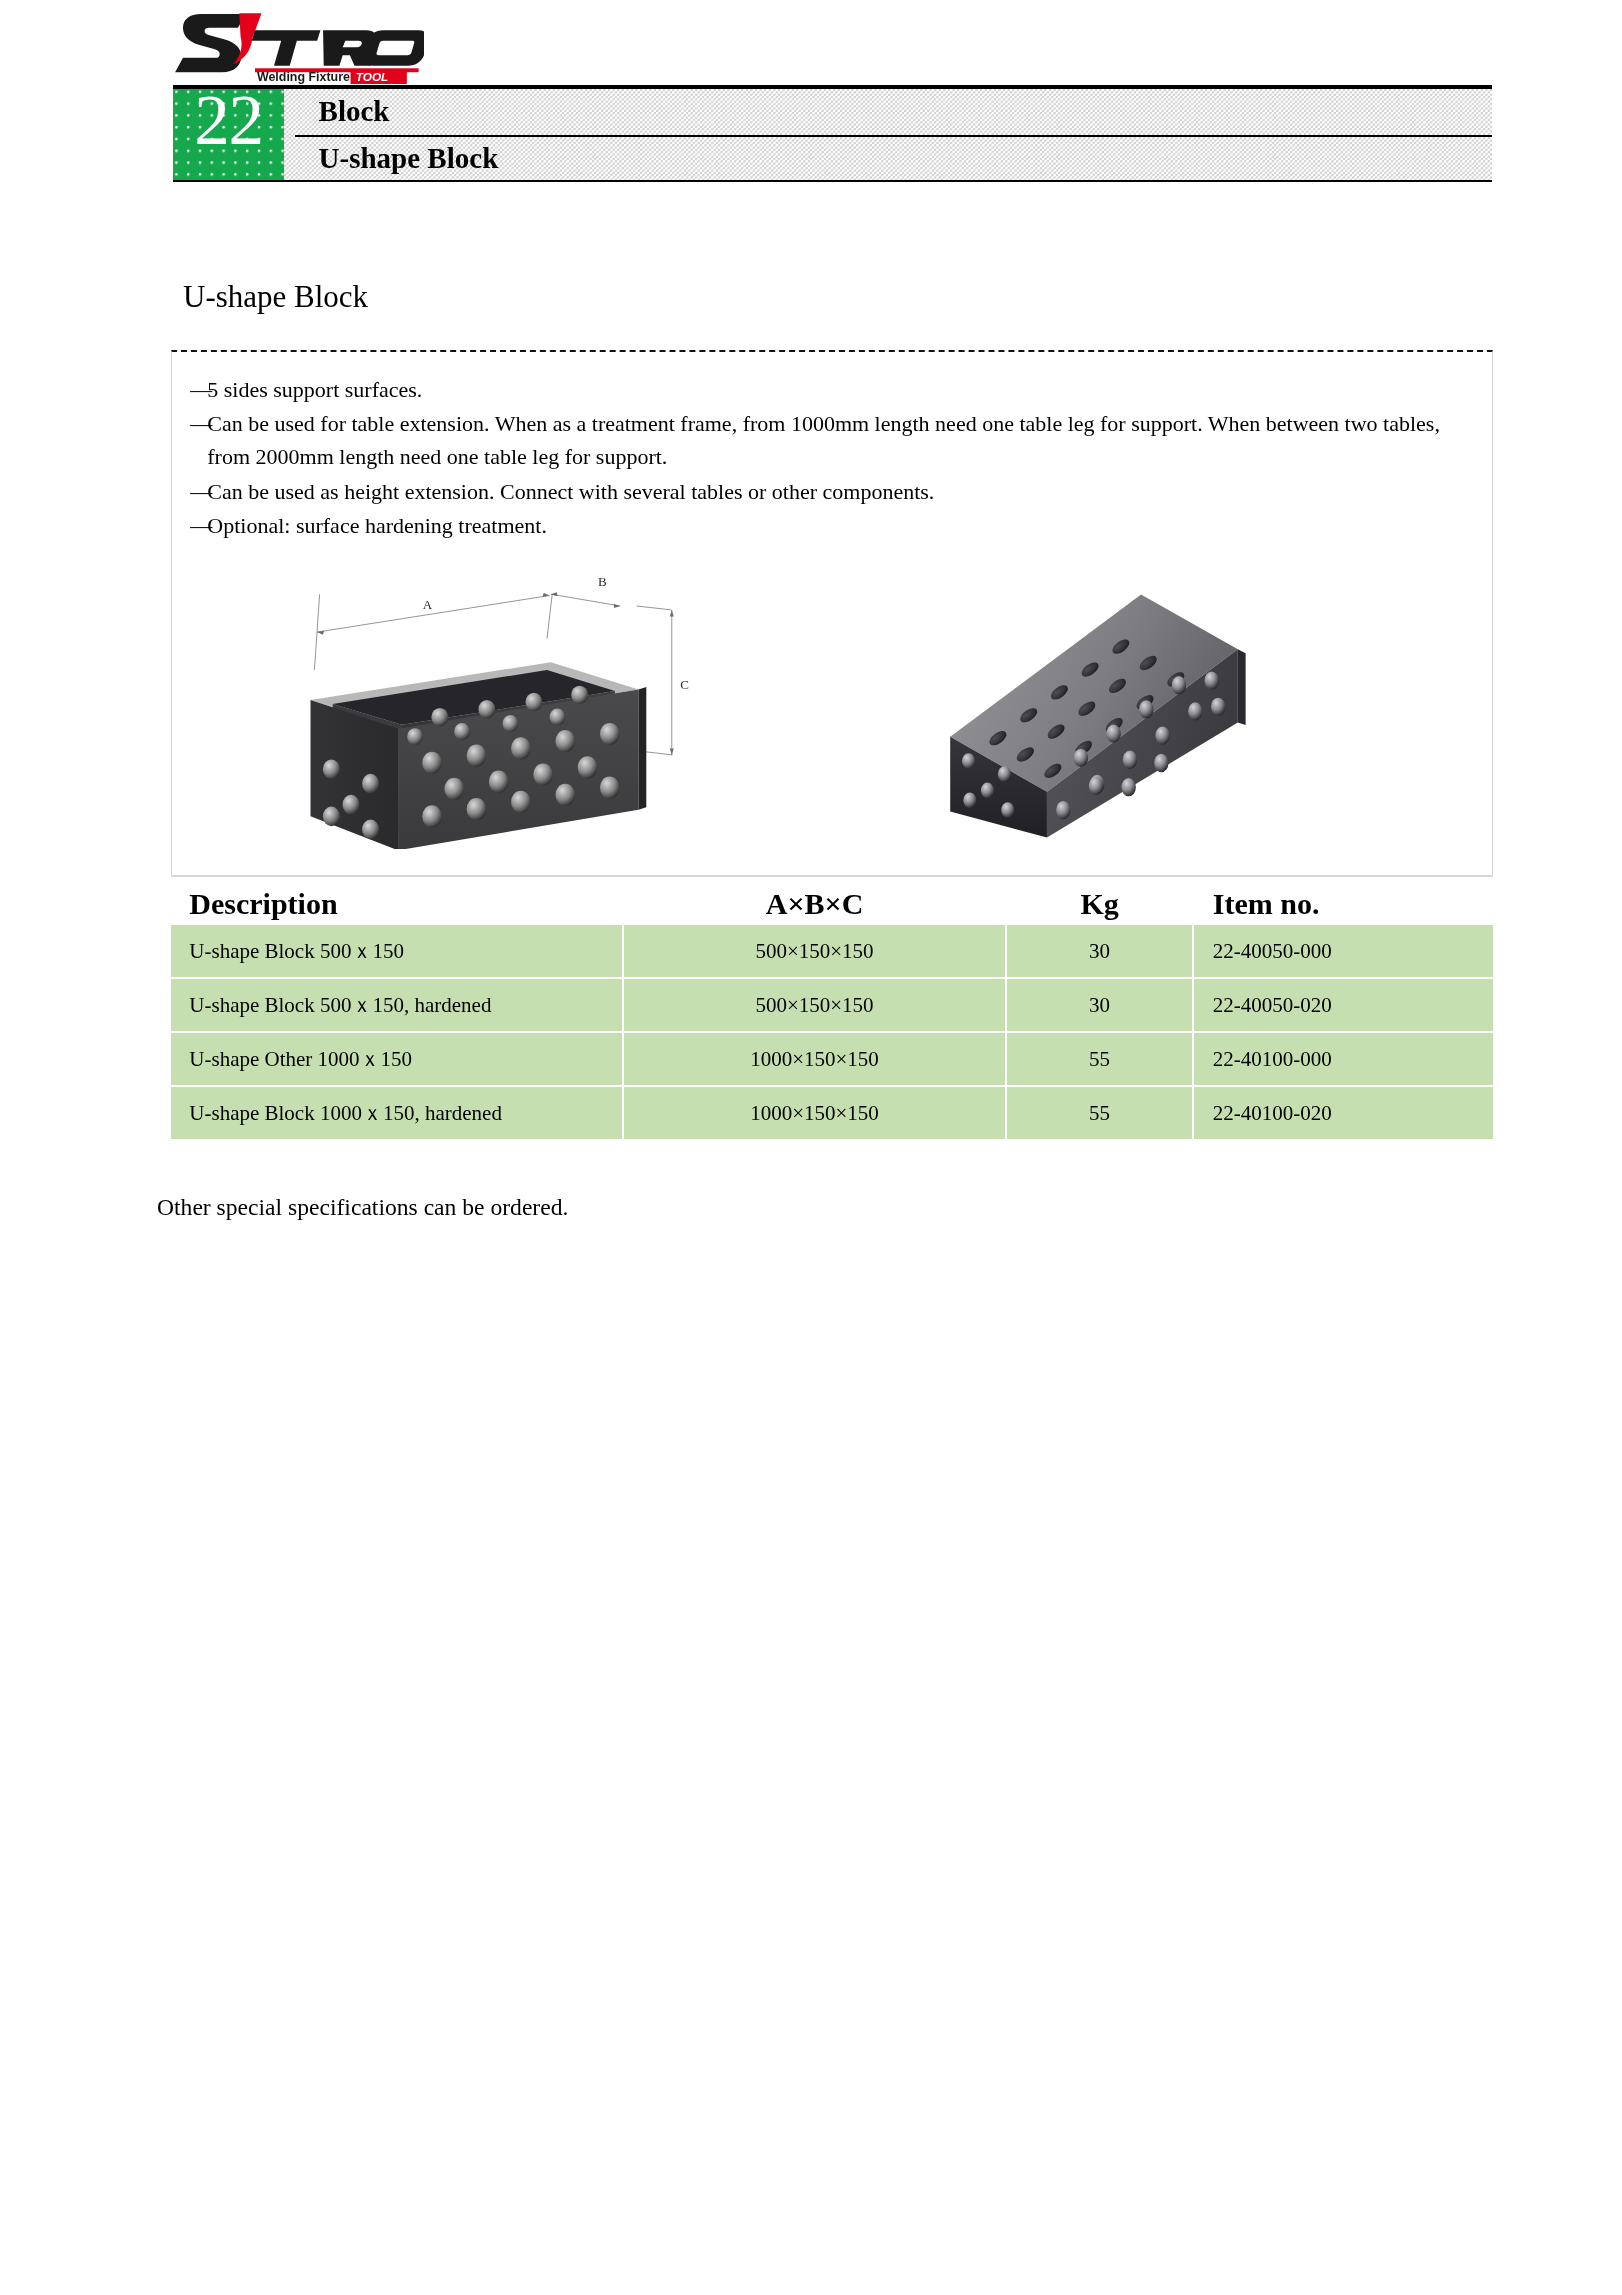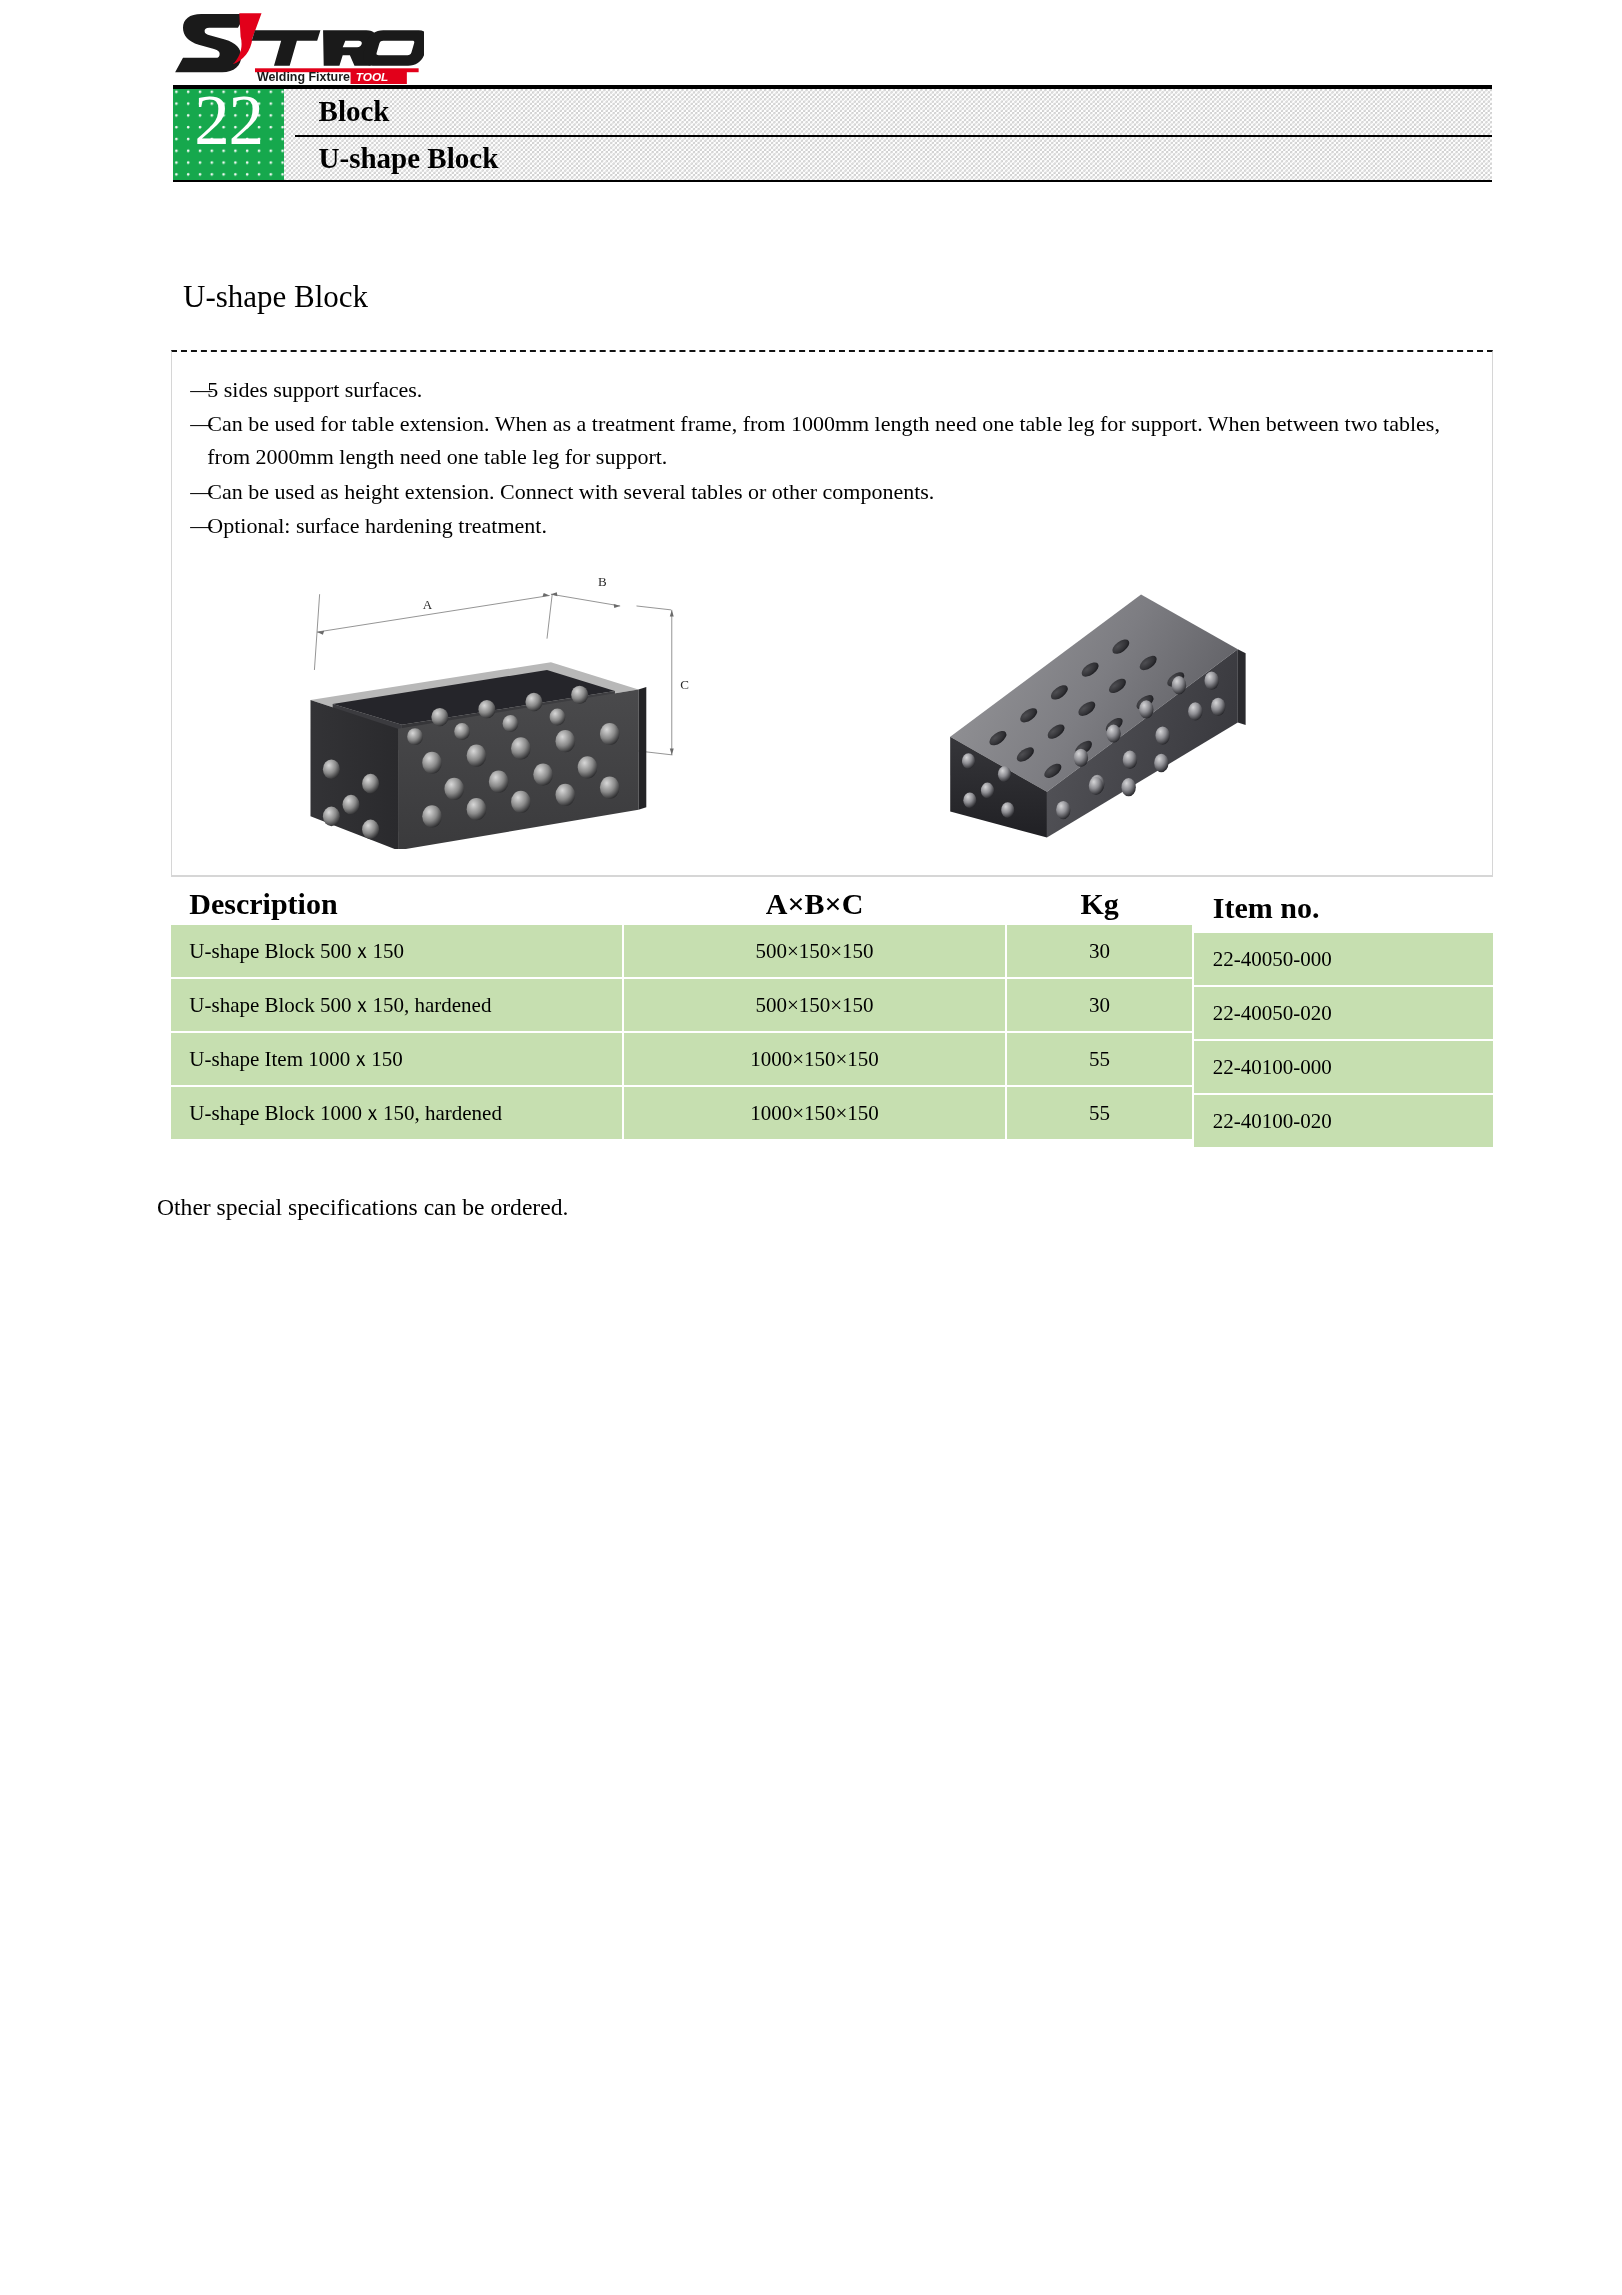--- a/index.html
+++ b/index.html
@@ -199,21 +199,21 @@
     background: #c6dfb0;
     display: flex;
     align-items: center;
     font-size: 21px;
     line-height: 1;
     height: 100%;
   }
   .col-desc   { width: 452px; padding-left: 18.3px; justify-content: flex-start; }
   .col-dim    { width: 381px; margin-left: 2px; justify-content: center; }
   .col-kg     { width: 186px; margin-left: 2px; justify-content: center; }
-  .col-item   { width: 299px; margin-left: 2px; padding-left: 18.3px; justify-content: flex-start; margin-top: 8px; }
+  .col-item   { width: 299px; margin-left: 2px; padding-left: 18.3px; justify-content: flex-start; }
 
   .spec-head .col-desc  { padding-left: 18.3px; justify-content: flex-start; }
   .spec-head .col-dim   { justify-content: center; }
   .spec-head .col-kg    { justify-content: center; }
   .spec-head .col-item  { padding-left: 18.3px; justify-content: flex-start; }
   .spec-head .cell { display: flex; align-items: center; }
 
   
   .footer-note {
     position: absolute;
@@ -497,21 +497,21 @@
     </div>
 
     <div class="spec-row">
       <div class="cell col-desc">U-shape Block 500ｘ150, hardened</div>
       <div class="cell col-dim">500×150×150</div>
       <div class="cell col-kg">30</div>
       <div class="cell col-item">22-40050-020</div>
     </div>
 
     <div class="spec-row">
-      <div class="cell col-desc">U-shape Item 1000ｘ150</div>
+      <div class="cell col-desc">U-shape Other 1000ｘ150</div>
       <div class="cell col-dim">1000×150×150</div>
       <div class="cell col-kg">55</div>
       <div class="cell col-item">22-40100-000</div>
     </div>
 
     <div class="spec-row">
       <div class="cell col-desc">U-shape Block 1000ｘ150, hardened</div>
       <div class="cell col-dim">1000×150×150</div>
       <div class="cell col-kg">55</div>
       <div class="cell col-item">22-40100-020</div>

